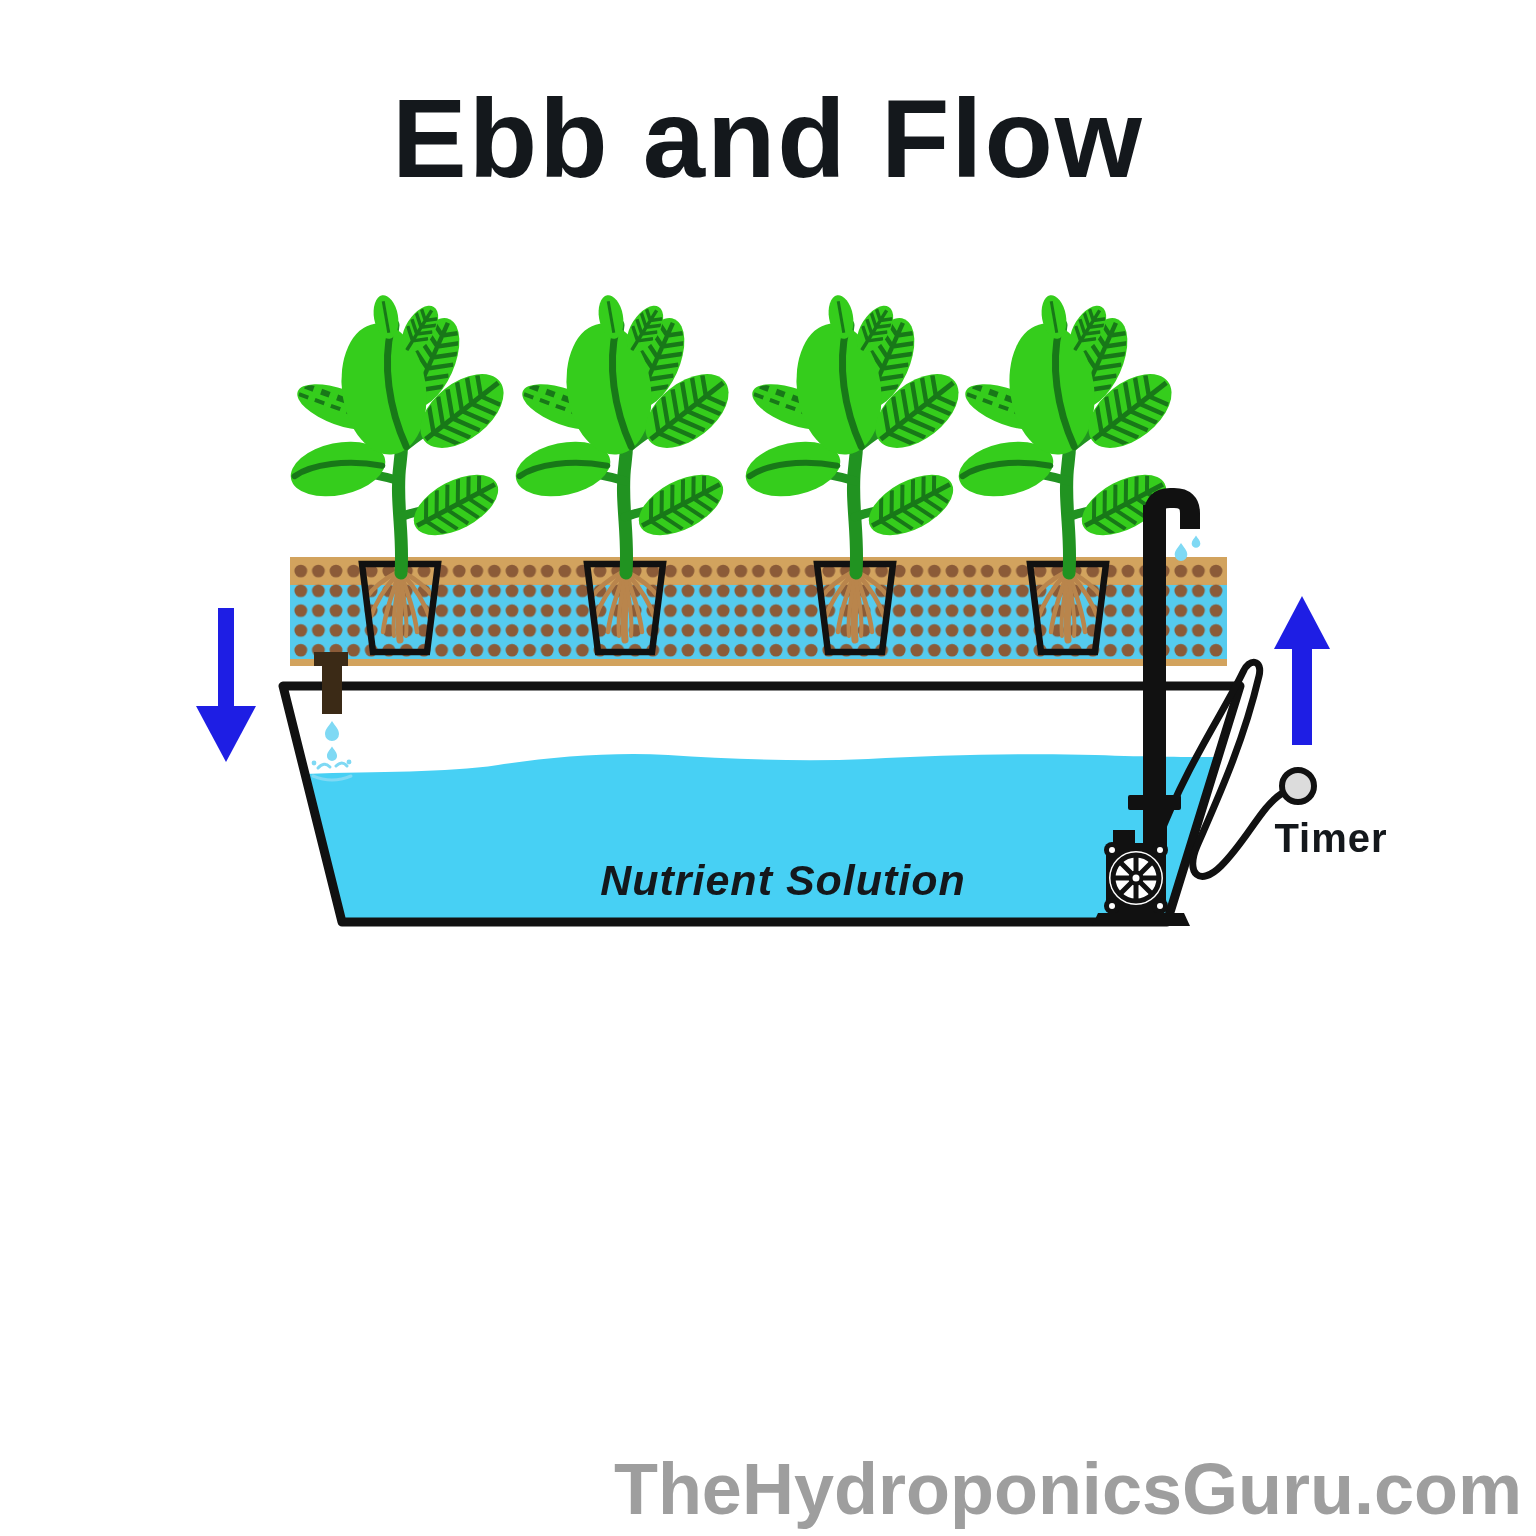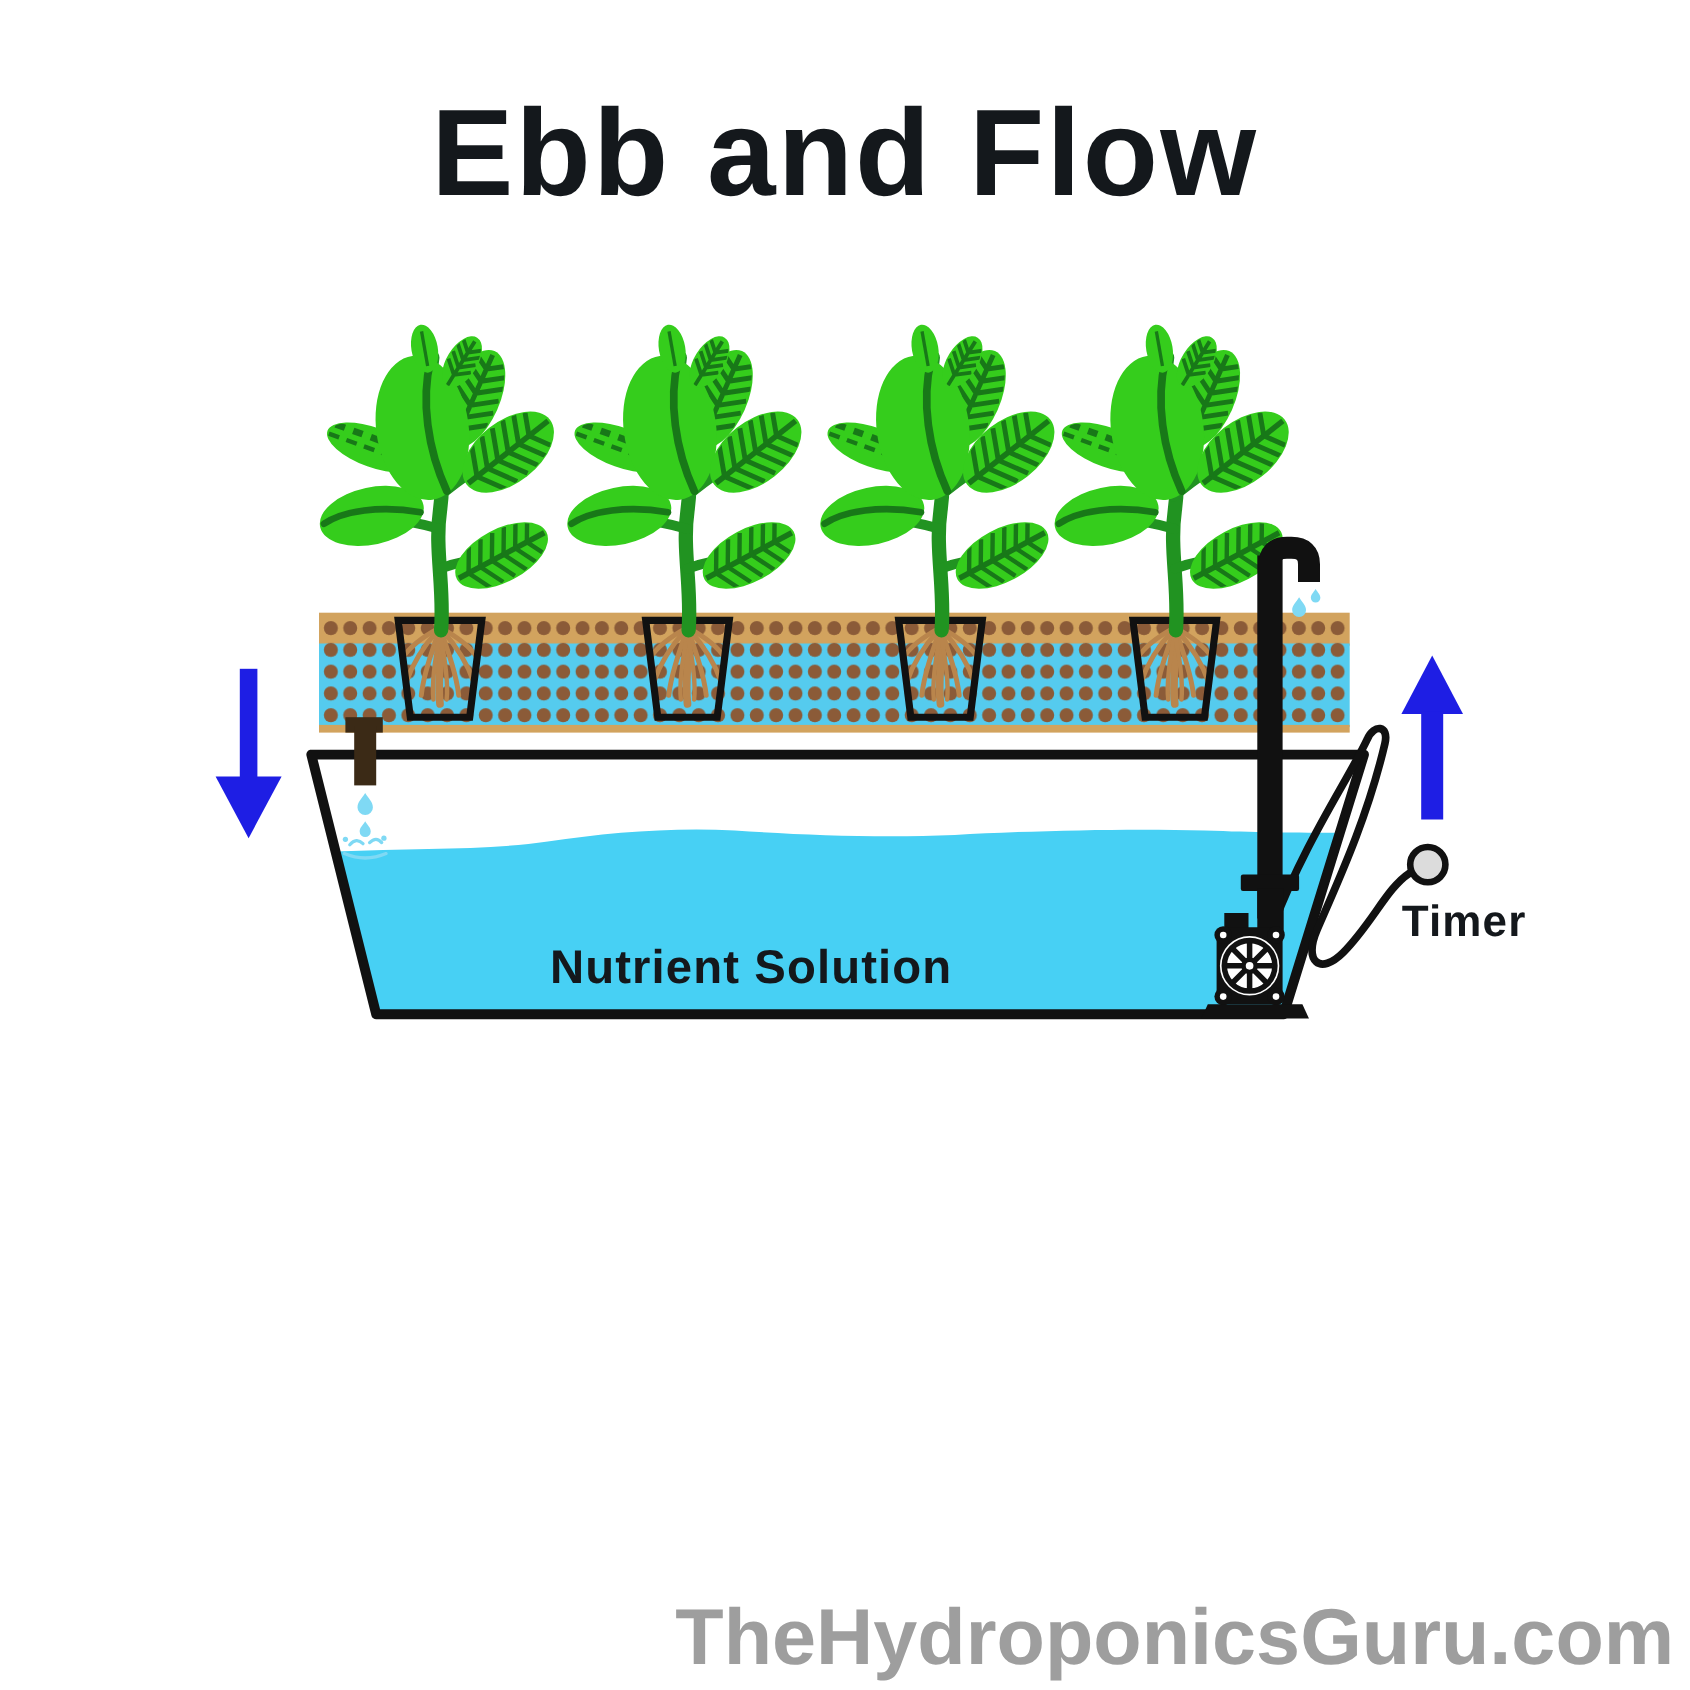--- a/index.html
+++ b/index.html
@@ -9,21 +9,21 @@
     --timer_gray:#DCDCDC; --watermark_gray:#9E9E9E; --text_black:#14181C;
   }
   *{margin:0;padding:0;box-sizing:border-box;}
   html,body{width:1536px;height:1536px;background:#fff;overflow:hidden;
     font-family:"Liberation Sans", sans-serif;}
   .stage{position:relative;width:1536px;height:1536px;background:#fff;}
   svg.diagram{position:absolute;left:0;top:0;width:1536px;height:1536px;}
 
   .label{position:absolute;color:var(--text_black);font-weight:700;z-index:5;}
   .title{left:0;right:0;top:74px;text-align:center;font-size:112px;letter-spacing:2px;}
-  .nutrient{left:500px;top:856px;width:566px;text-align:left;font-size:43px;letter-spacing:1px;}
+  .nutrient{left:500px;top:856px;width:566px;text-align:center;font-size:43px;letter-spacing:1px;font-style:italic;}
   .waterpump{left:992px;top:931px;width:300px;text-align:center;font-size:42px;letter-spacing:1px;}
   .timerlbl{left:1231px;top:816px;width:200px;text-align:center;font-size:40px;letter-spacing:1px;}
   .watermark{position:absolute;right:14px;top:1448px;font-size:72px;font-weight:700;
     color:var(--watermark_gray);letter-spacing:0;z-index:5;}
 
   .water{fill:var(--water);}
   .trayblue{fill:var(--tray_blue);}
   .tanf{fill:var(--media_tan);}
   .pebble{fill:var(--pebble_brown);}
   .leaf{fill:var(--leaf_green);}

